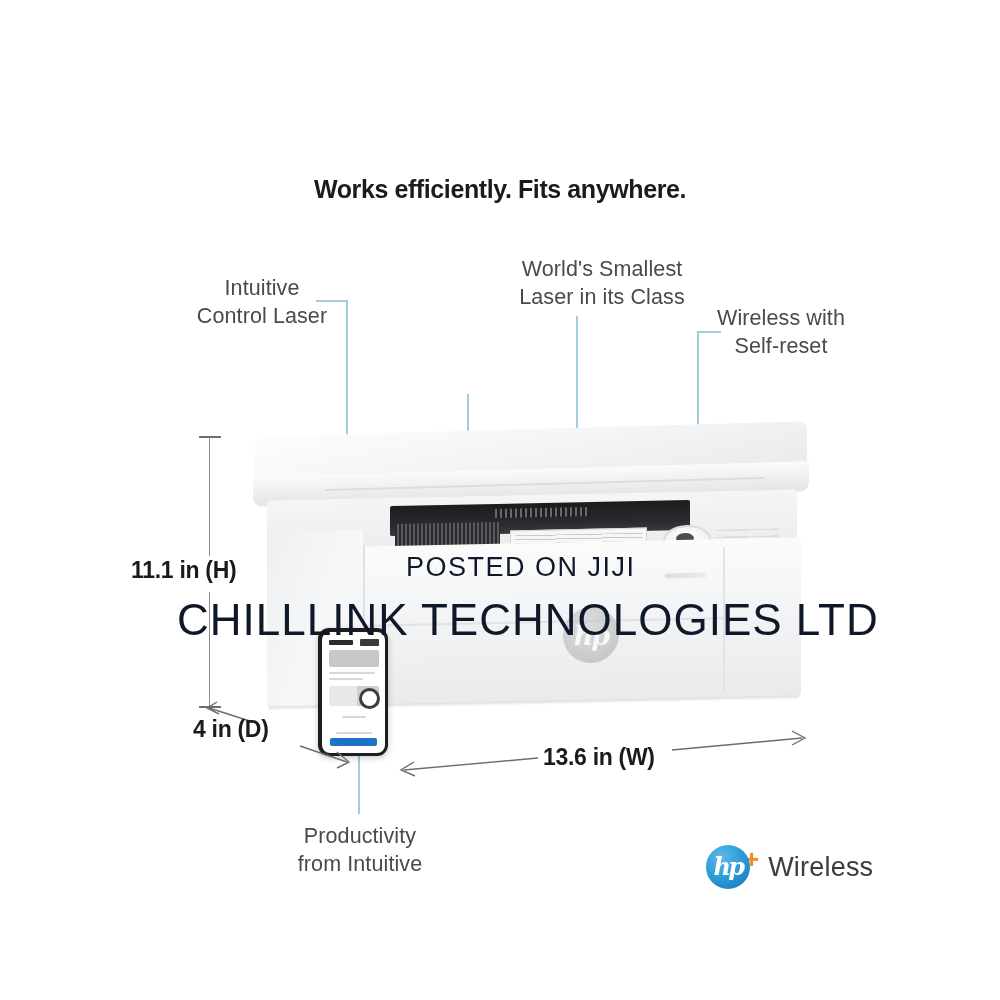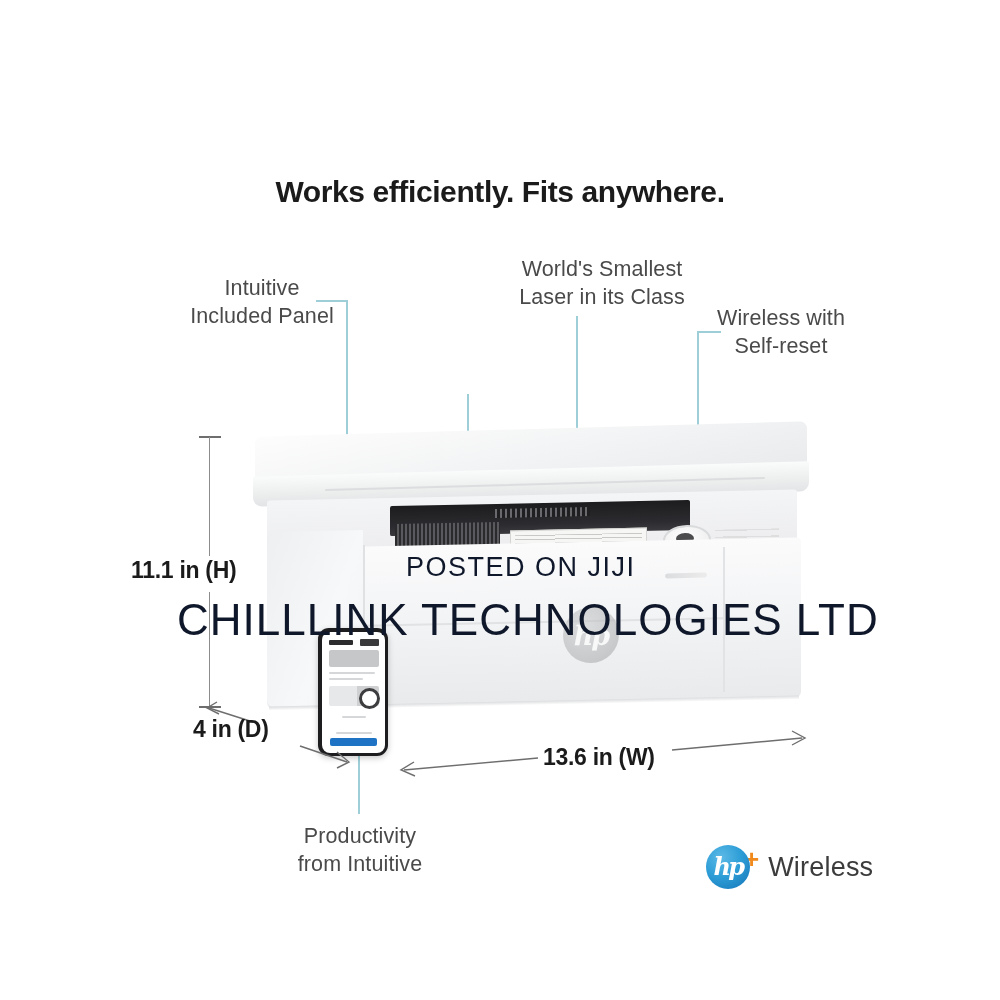--- a/index.html
+++ b/index.html
@@ -18,21 +18,21 @@
     overflow: hidden;
   }
 
   
   .headline {
     position: absolute;
     left: 0;
     top: 175px;
     width: 1000px;
     text-align: center;
-    font-size: 30px;
+    font-size: 25px;
     font-weight: bold;
     letter-spacing: -0.4px;
     color: #1b1b1b;
   }
 
   
   .callout {
     position: absolute;
     font-size: 21.5px;
     line-height: 28px;
@@ -377,21 +377,21 @@
 
   <div class="leader leader-v" style="left:576px; top:316px; height:116px;"></div>
   <div class="arrowhead" style="left:572px; top:428px;"></div>
 
   <div class="leader leader-h" style="left:697px; top:331px; width:24px;"></div>
   <div class="leader leader-v" style="left:697px; top:331px; height:106px;"></div>
 
   <div class="leader leader-v" style="left:358px; top:756px; height:58px;"></div>
 
   <div class="callout callout-ctrl">Intuitive
-Included Panel</div>
+Control Laser</div>
   <div class="callout callout-laser">World's Smallest
 Laser in its Class</div>
   <div class="callout callout-wifi">Wireless with
 Self-reset</div>
   <div class="callout callout-prod">Productivity
 from Intuitive</div>
 
   <div class="printer">
     <div class="lid-top"></div>
     <div class="lid-front"></div>

